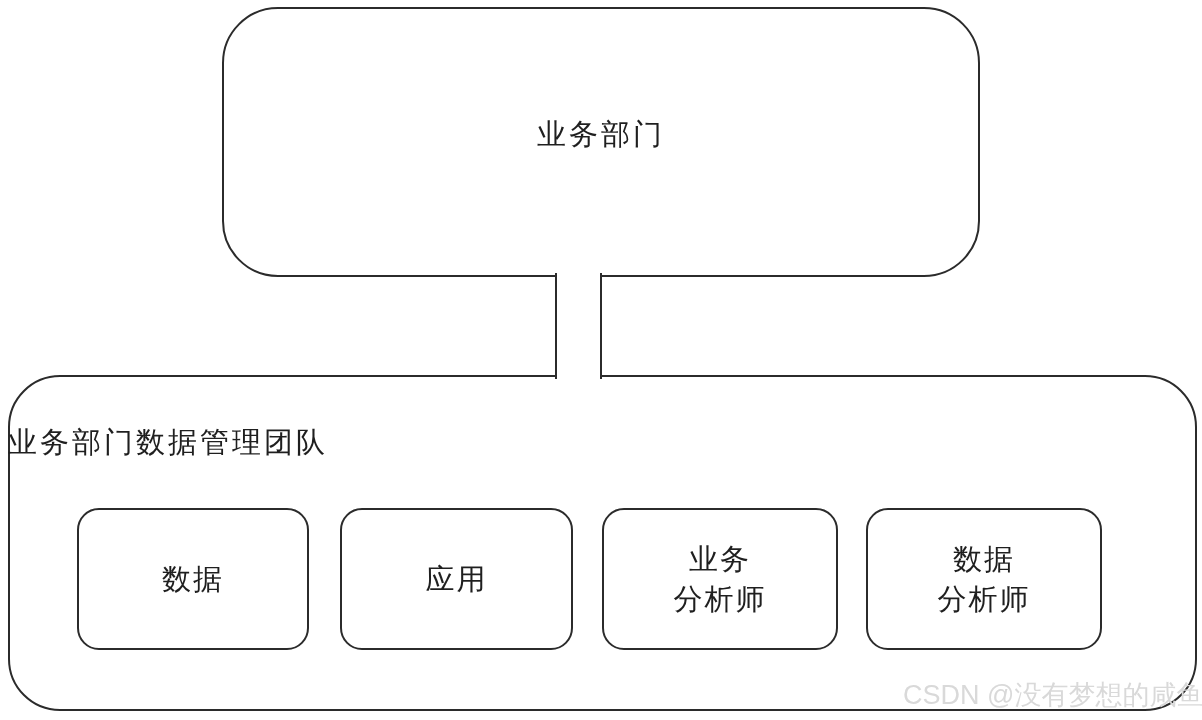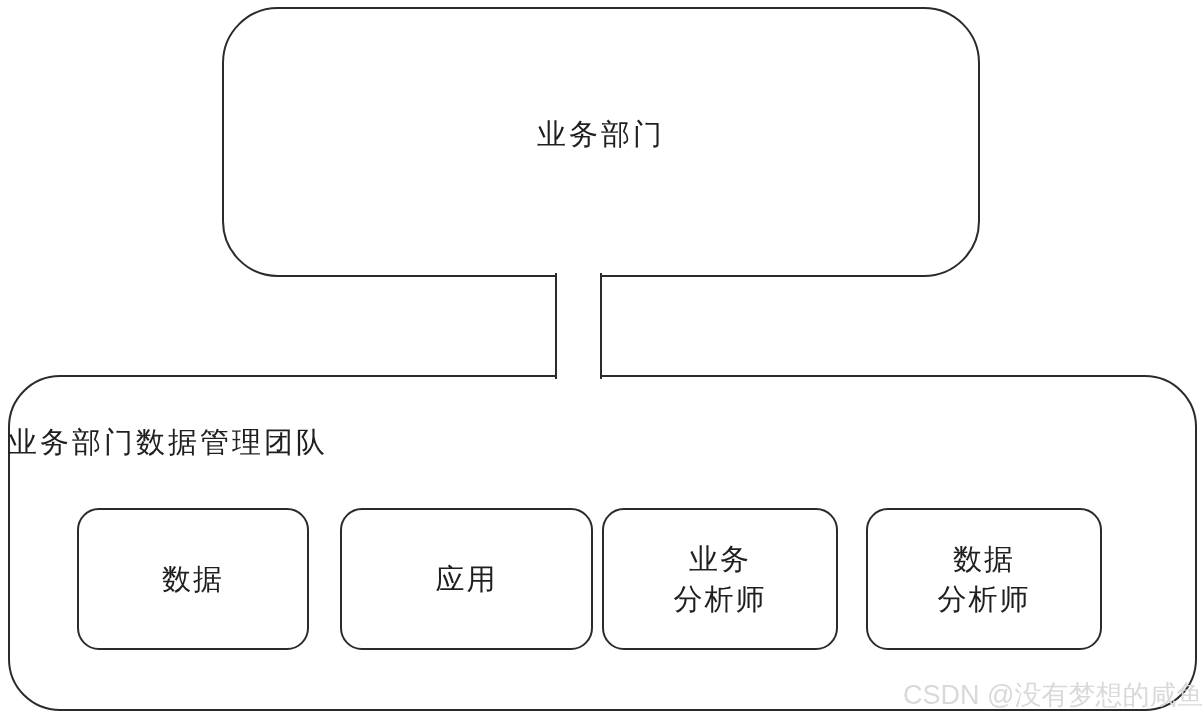--- a/index.html
+++ b/index.html
@@ -90,21 +90,21 @@
     justify-content: center;
     z-index: 3;
   }
   .role-box .line {
     font-size: 29px;
     line-height: 40px;
     letter-spacing: 2px;
     text-align: center;
   }
   .role-1 { left: 77px;  width: 232px; }
-  .role-2 { left: 340px; width: 253px; }
+  .role-2 { left: 340px; width: 233px; }
   .role-3 { left: 602px; width: 236px; }
   .role-4 { left: 866px; width: 236px; }
   
   .watermark {
     position: absolute;
     left: 903px;
     top: 679px;
     font-family: "Liberation Sans", "DejaVu Sans", sans-serif;
     font-size: 27px;
     line-height: 32px;

